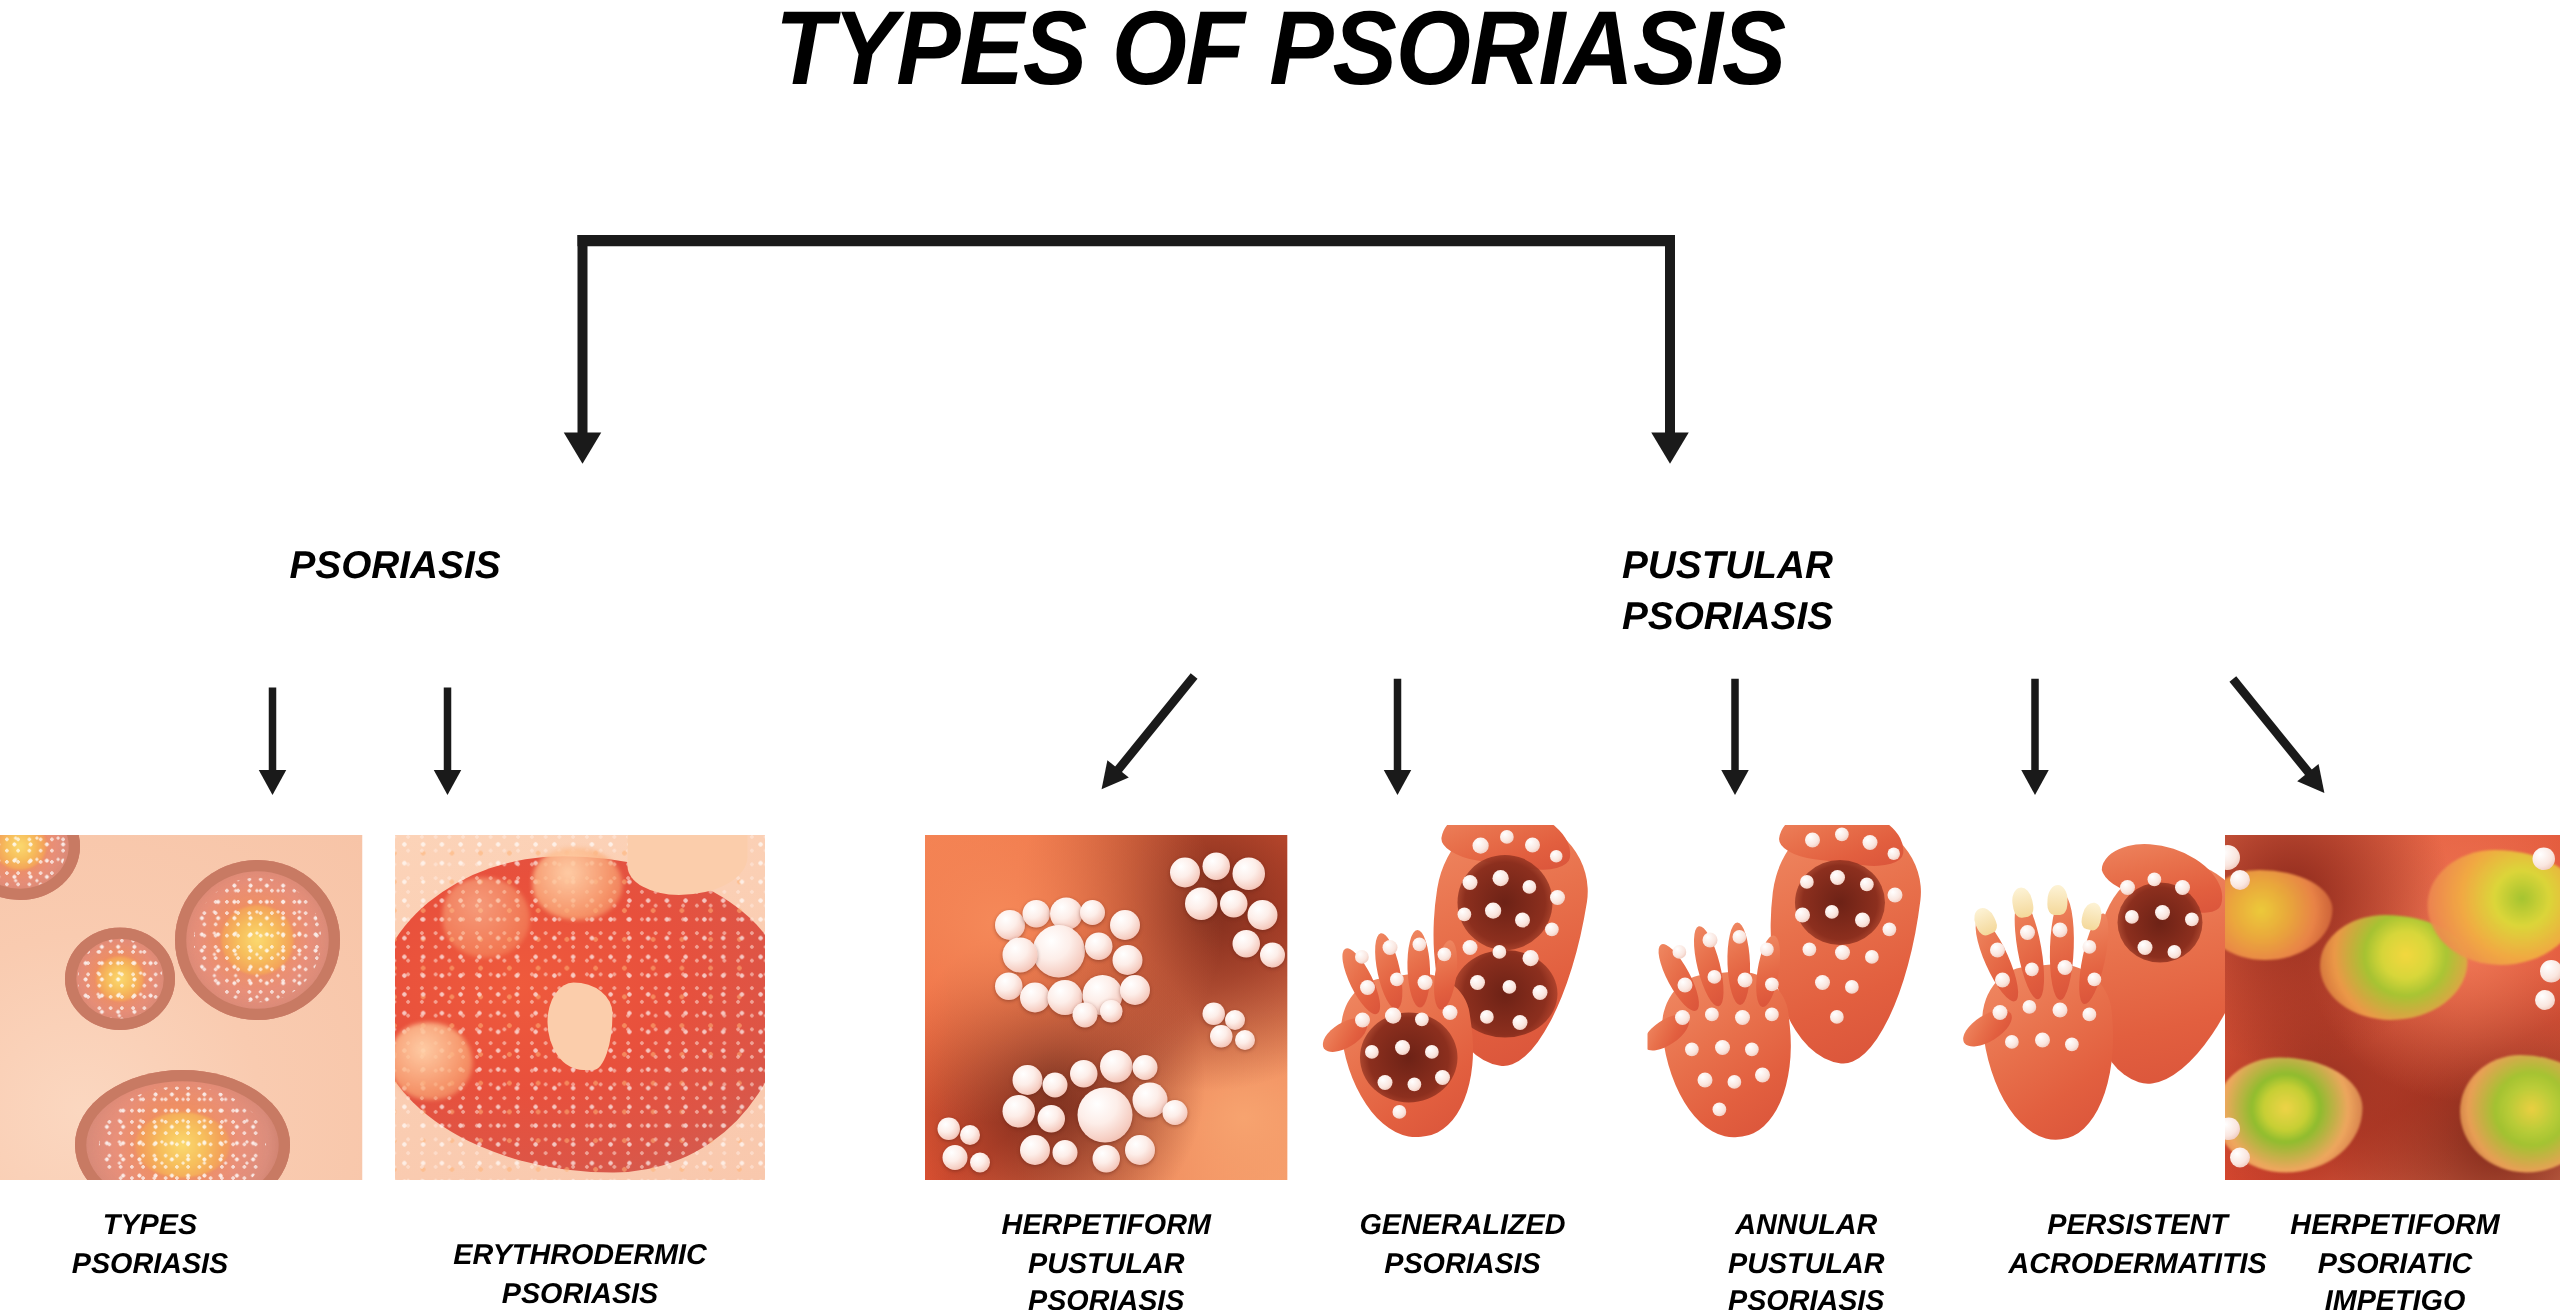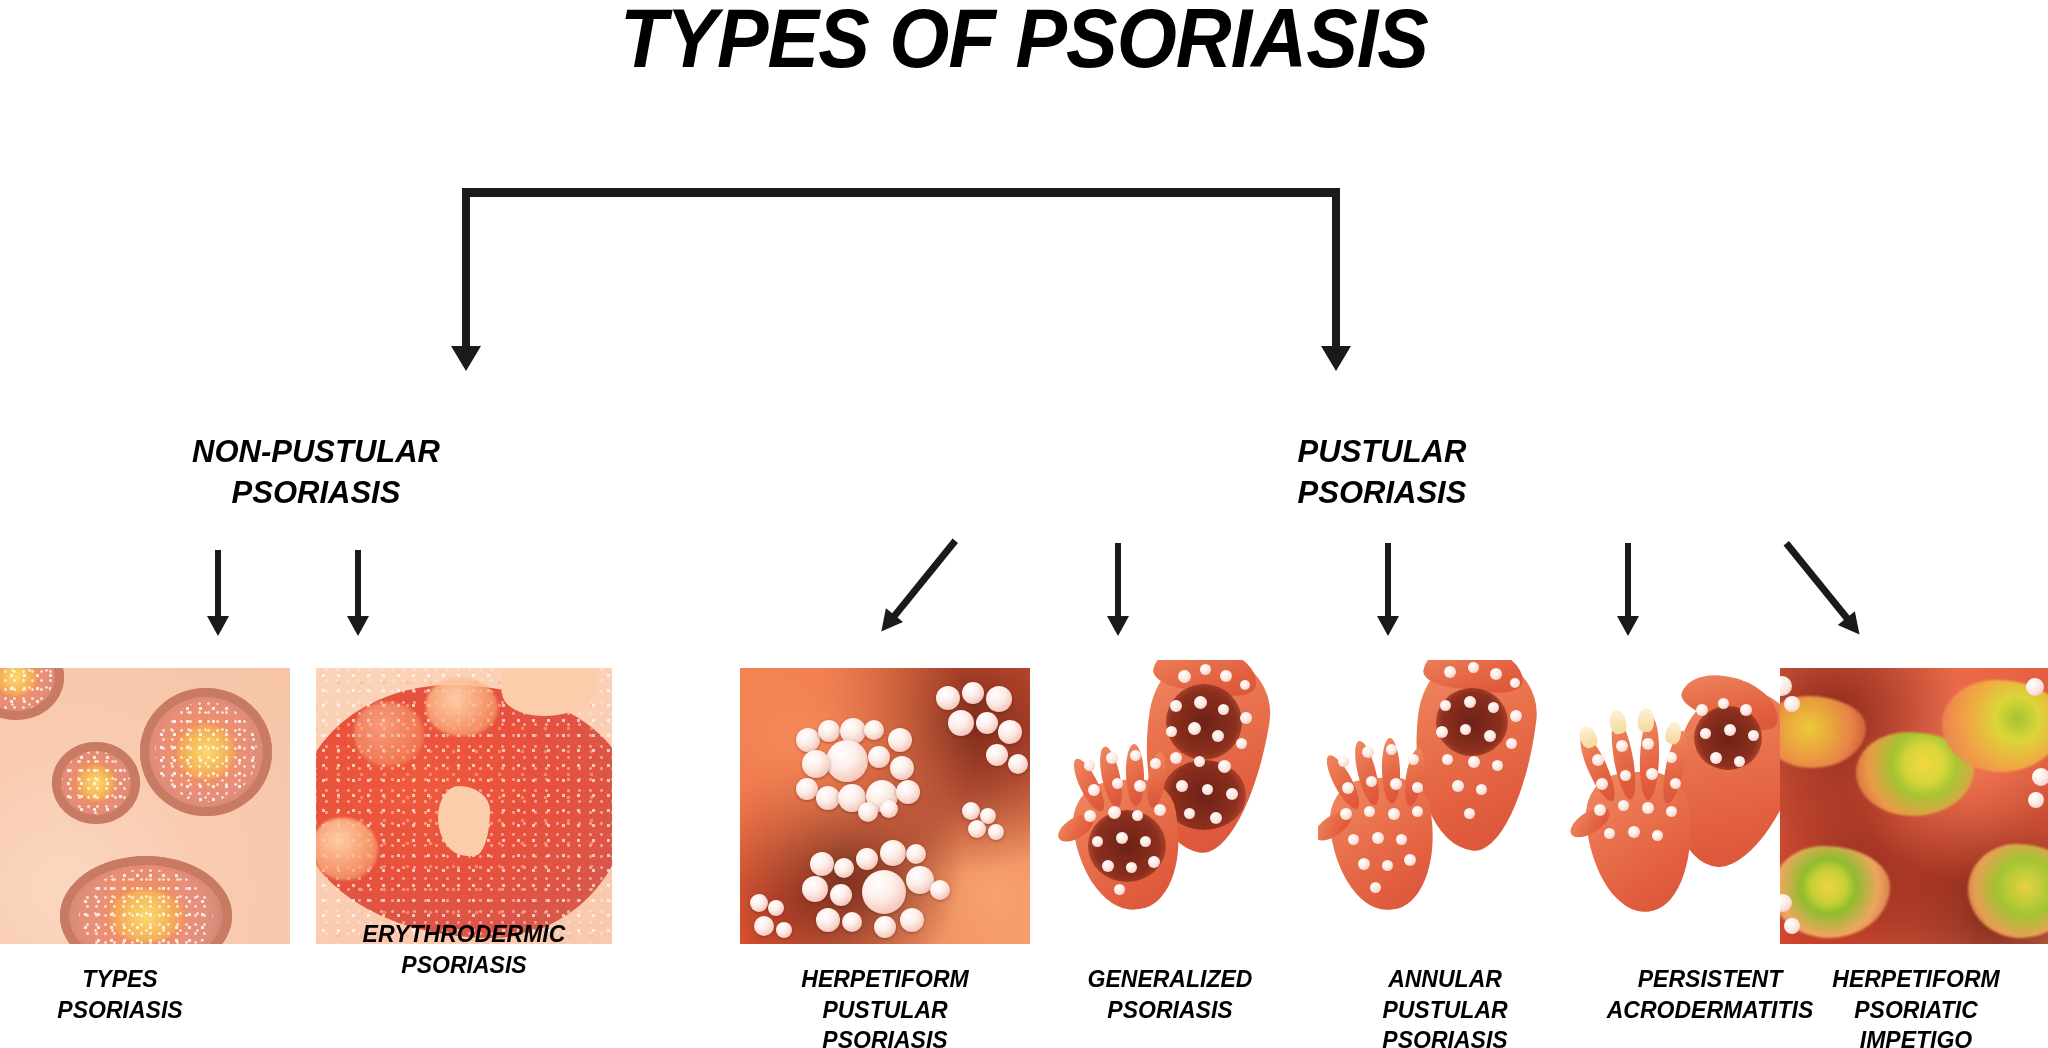--- a/index.html
+++ b/index.html
@@ -161,21 +161,20 @@
 
 <div class="abs" style="left:0;top:0;width:2048px;height:400px;pointer-events:none;">
   <div class="abs hline" style="left:462px;top:188px;width:878px;"></div>
   <div class="abs vline" style="left:462px;top:188px;height:160px;"></div>
   <div class="abs arrowhead" style="left:451px;top:346px;"></div>
   <div class="abs vline" style="left:1332px;top:188px;height:160px;"></div>
   <div class="abs arrowhead" style="left:1321px;top:346px;"></div>
 </div>
 
 <div class="abs group-label" style="left:156px;top:432px;width:320px;">
-  <div>NON-PUSTULAR</div>
   <div>PSORIASIS</div>
 </div>
 
 <div class="abs group-label" style="left:1222px;top:432px;width:320px;">
   <div>PUSTULAR</div>
   <div>PSORIASIS</div>
 </div>
 
 <div class="abs" style="left:0;top:0;width:2048px;height:700px;pointer-events:none;">
 
@@ -228,21 +227,21 @@
 <div class="tile" style="left:316px;top:668px;width:296px;height:276px;">
   <div class="layer ery-bg"></div>
   <div class="ery-blob"></div>
   <div class="ery-speck"></div>
   <div class="ery-scale" style="left:110px;top:10px;width:72px;height:58px;"></div>
   <div class="ery-scale" style="left:-4px;top:150px;width:66px;height:62px;"></div>
   <div class="ery-scale" style="left:38px;top:34px;width:70px;height:64px;opacity:.6;"></div>
   <div class="ery-patch" style="left:122px;top:118px;width:52px;height:70px;border-radius:40% 60% 30% 55% / 45% 35% 65% 55%;"></div>
   <div class="ery-patch" style="left:186px;top:-6px;width:96px;height:54px;border-radius:0 0 60% 45%;"></div>
 </div>
-<div class="abs caption" style="left:284px;top:919px;width:360px;">
+<div class="abs caption" style="left:284px;top:988px;width:360px;">
   <div>ERYTHRODERMIC</div>
   <div>PSORIASIS</div>
 </div>
 
 <div class="tile" style="left:740px;top:668px;width:290px;height:276px;">
   <div class="layer gp-bg"></div>
   <div class="pustule" style="left:56px;top:60px;width:24px;height:24px;"></div>
   <div class="pustule" style="left:78px;top:52px;width:22px;height:22px;"></div>
   <div class="pustule" style="left:100px;top:50px;width:26px;height:26px;"></div>
   <div class="pustule" style="left:124px;top:52px;width:20px;height:20px;"></div>

